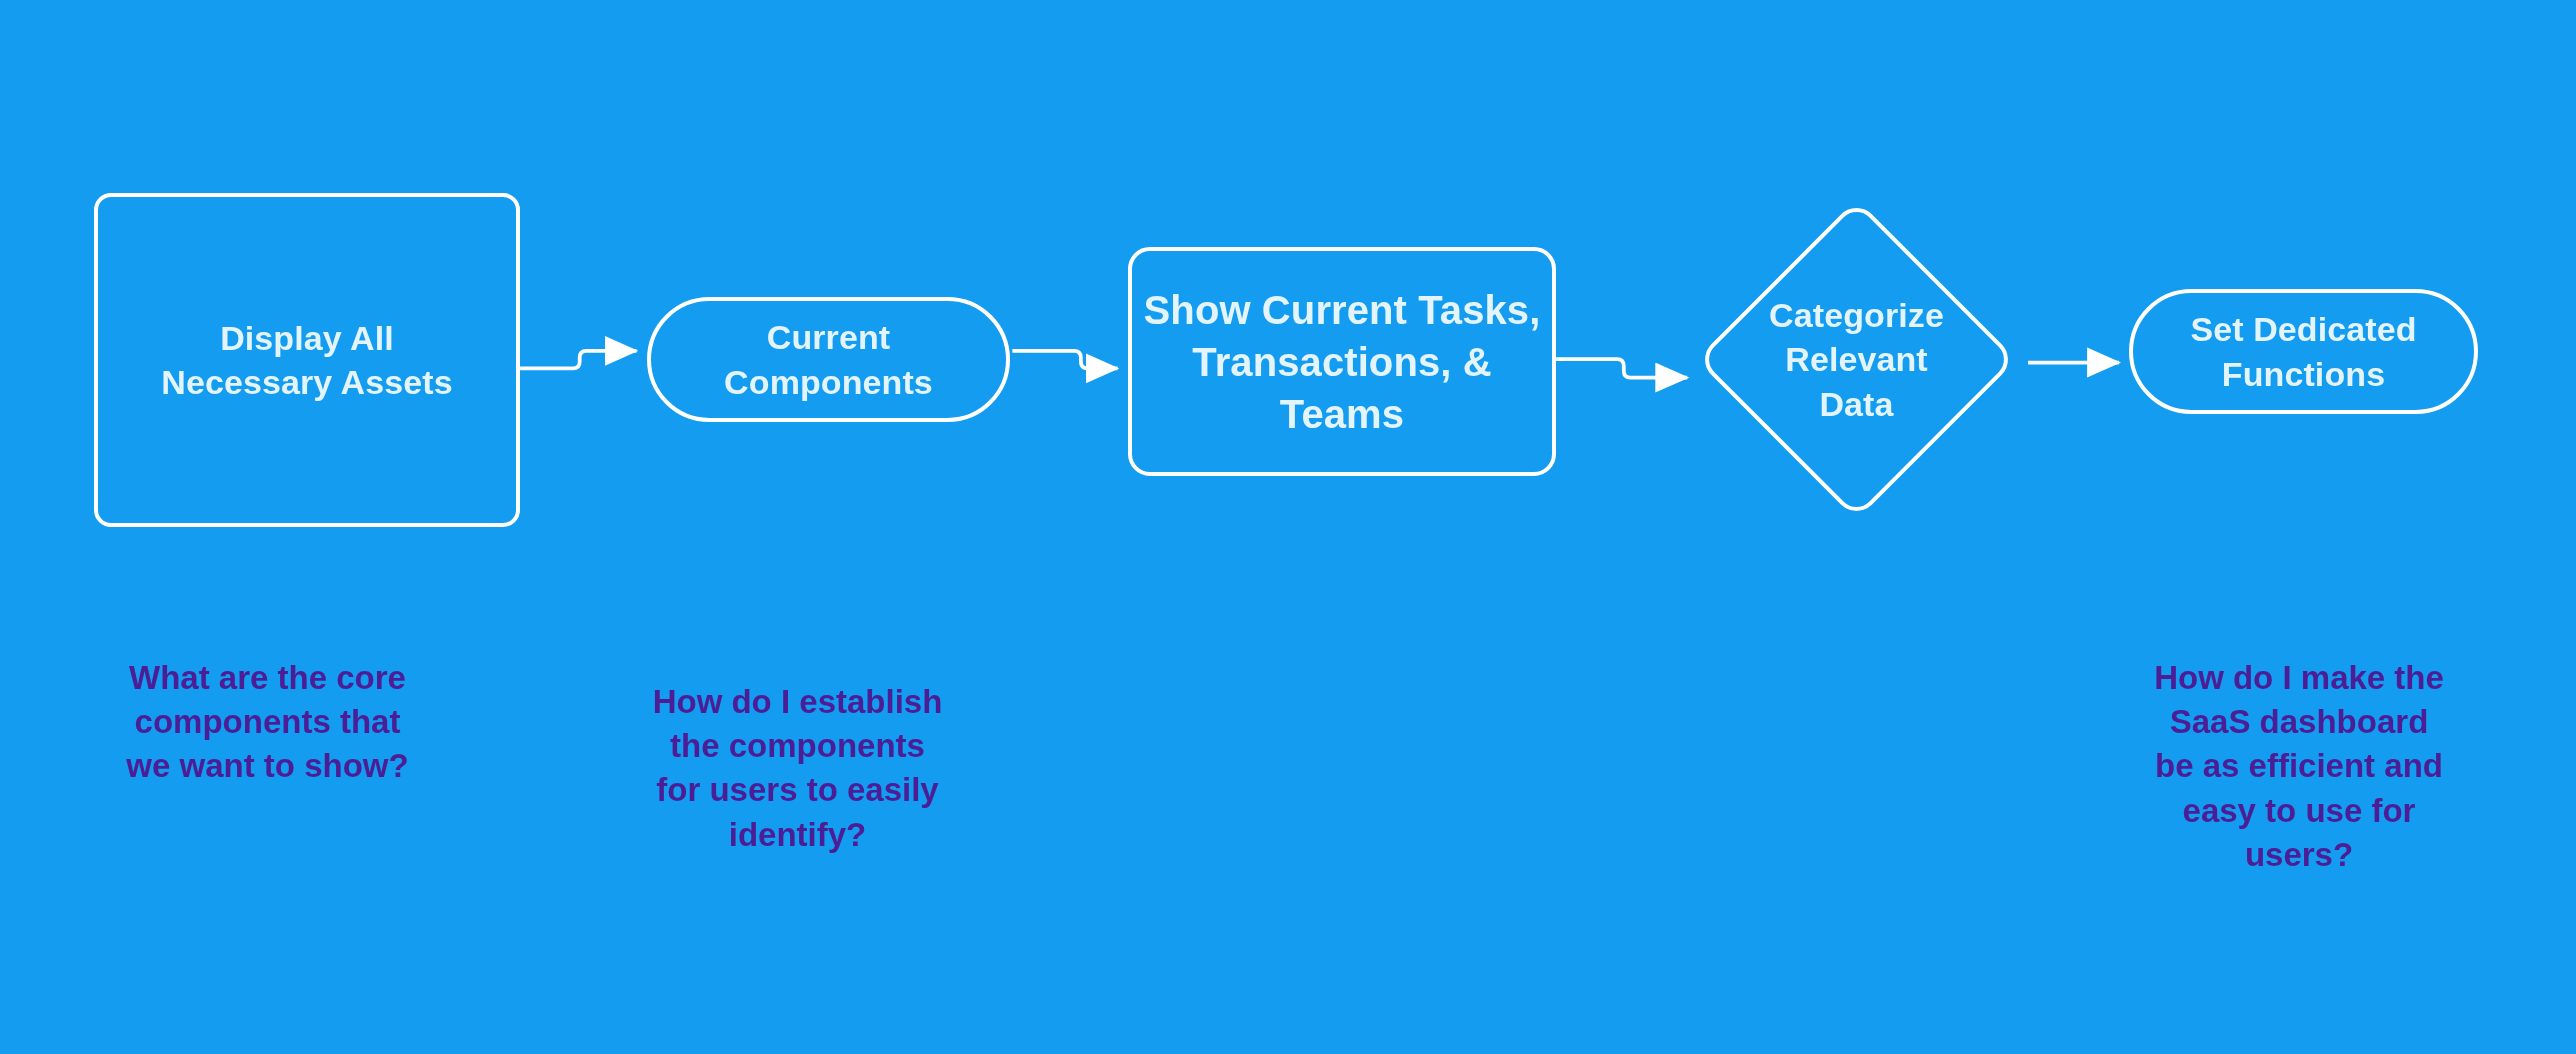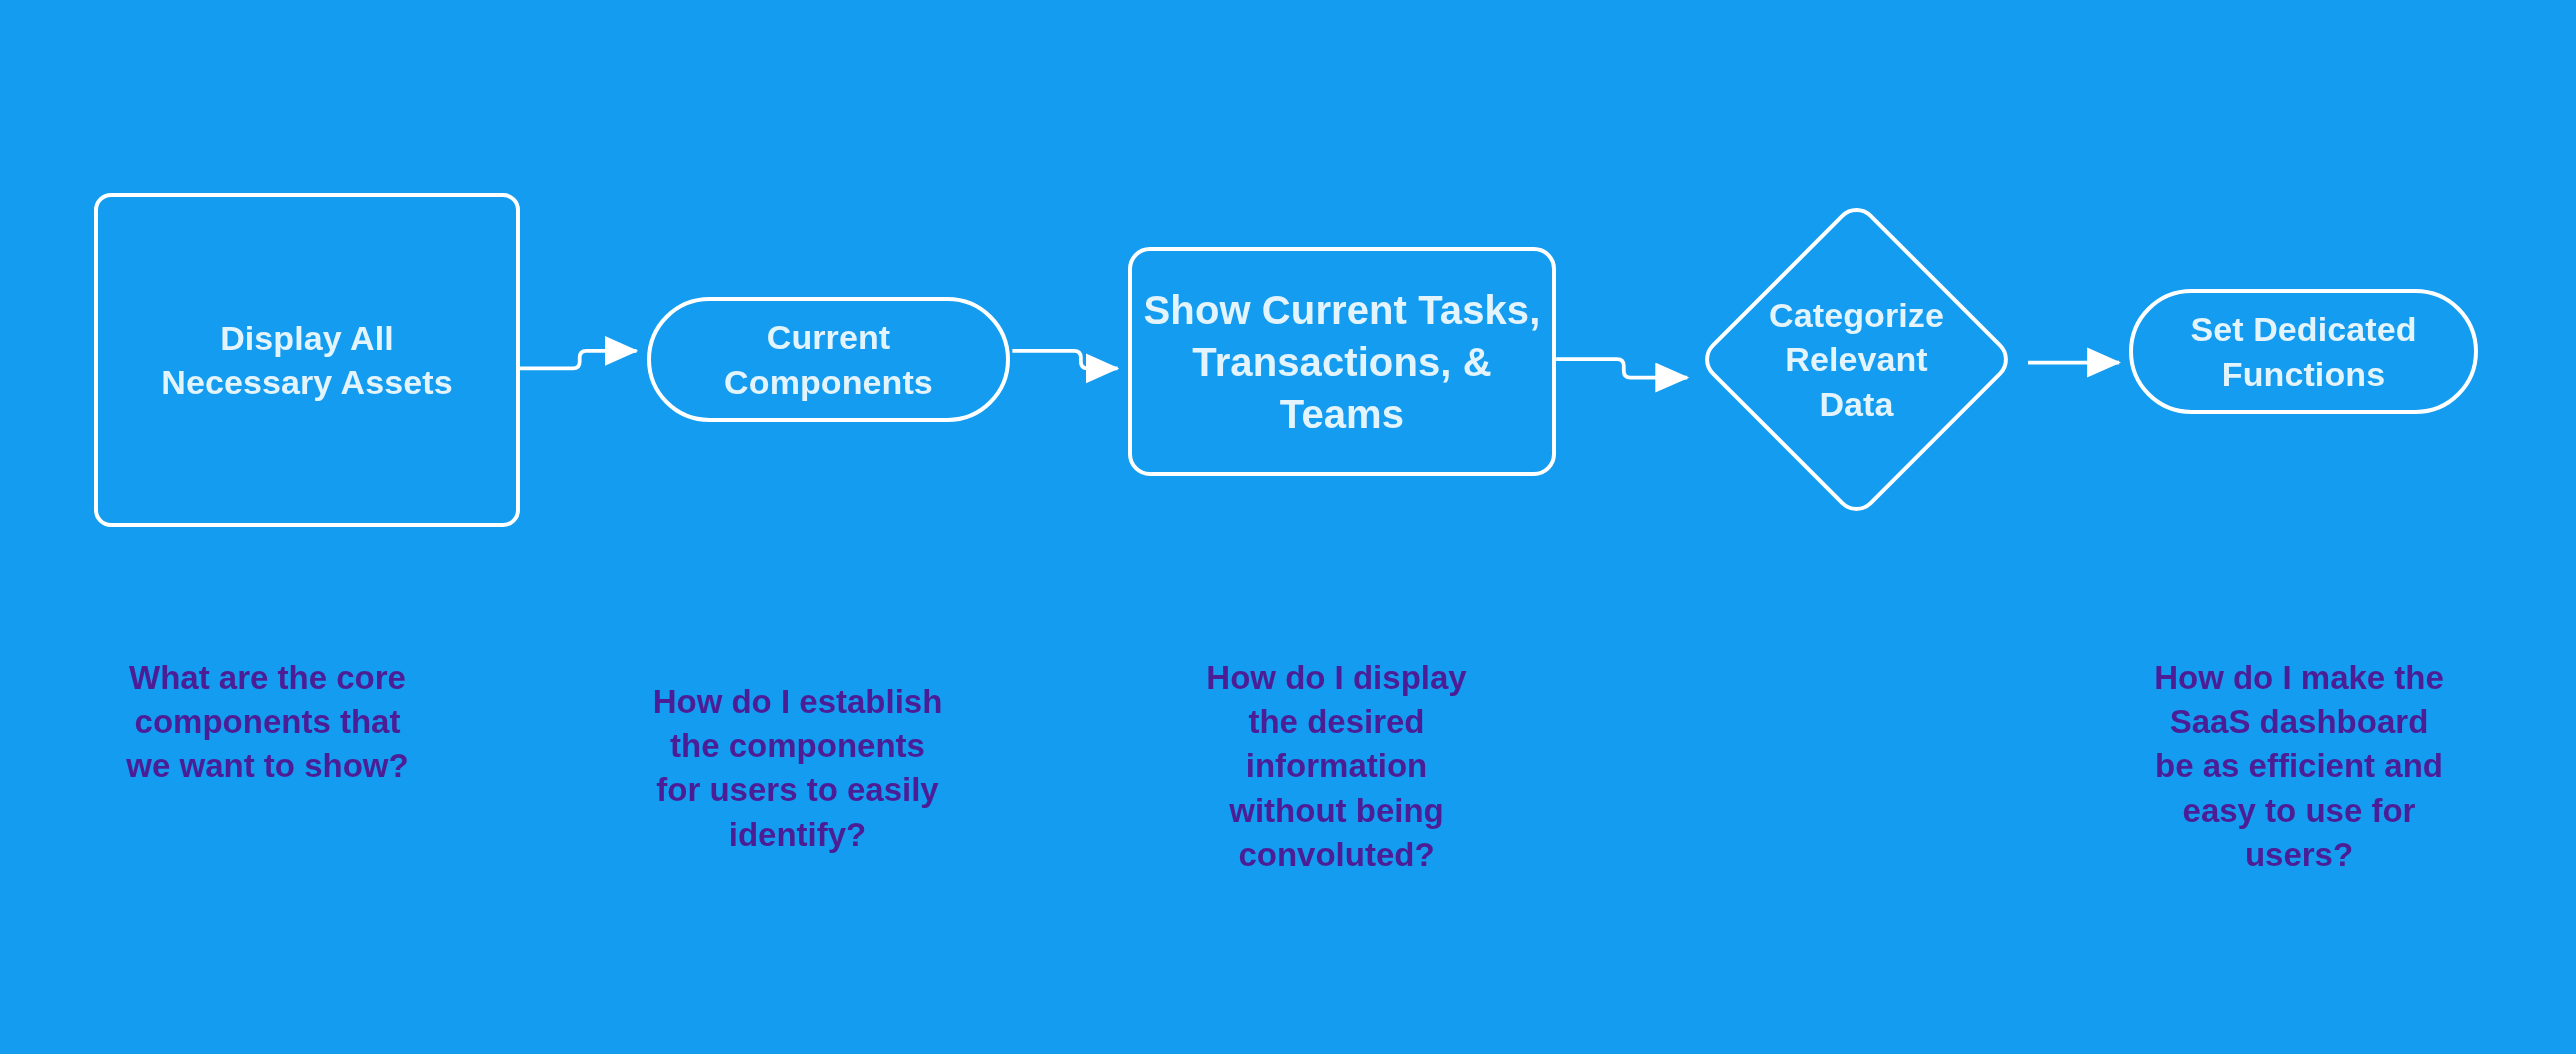--- a/index.html
+++ b/index.html
@@ -166,25 +166,20 @@
 
   <div class="caption" id="caption-0">What are the core
 components that
 we want to show?</div>
 
   <div class="caption" id="caption-1">How do I establish
 the components
 for users to easily
 identify?</div>
 
-  <div class="caption" id="caption-2">How do I display
-the desired
-information
-without being
-convoluted?</div>
 
 
   <div class="caption" id="caption-4">How do I make the
 SaaS dashboard
 be as efficient and
 easy to use for
 users?</div>
 
 </div>
 

